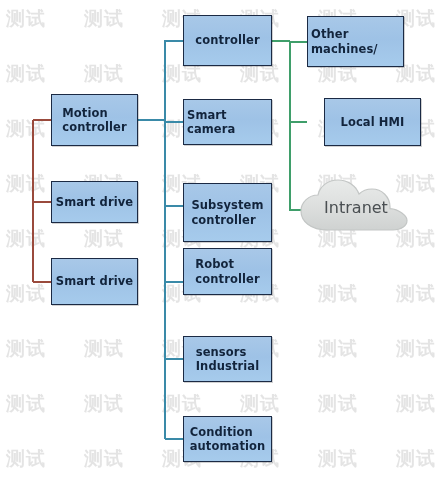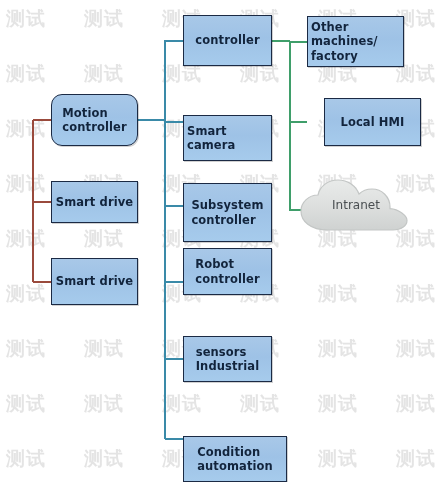--- a/index.html
+++ b/index.html
@@ -70,21 +70,21 @@
     position: absolute;
     z-index: 2;
     display: flex;
     align-items: center;
     justify-content: center;
   }
   .cloud-label {
     position: absolute;
     z-index: 3;
     font-family: "DejaVu Sans", sans-serif;
-    font-size: 12px;
+    font-size: 16px;
     font-weight: 400;
     color: #4a4f52;
     text-align: center;
     white-space: nowrap;
   }
 </style>
 </head>
 <body>
 
 <div id="canvas">
@@ -160,42 +160,42 @@
       <line x1="165" y1="282" x2="183" y2="282" stroke="#3a8aa8" stroke-width="1.6" shape-rendering="crispEdges"></line>
       <line x1="165" y1="359" x2="183" y2="359" stroke="#3a8aa8" stroke-width="1.6" shape-rendering="crispEdges"></line>
       <line x1="165" y1="439" x2="183" y2="439" stroke="#3a8aa8" stroke-width="1.6" shape-rendering="crispEdges"></line>
       <line x1="272" y1="41" x2="290" y2="41" stroke="#3f9e6a" stroke-width="1.6" shape-rendering="crispEdges"></line>
       <line x1="290" y1="42" x2="307" y2="42" stroke="#3f9e6a" stroke-width="1.6" shape-rendering="crispEdges"></line>
       <line x1="290" y1="122" x2="307" y2="122" stroke="#3f9e6a" stroke-width="1.6" shape-rendering="crispEdges"></line>
       <line x1="290" y1="210" x2="306" y2="210" stroke="#3f9e6a" stroke-width="1.6" shape-rendering="crispEdges"></line>
     </svg>
 
   <div id="nodes-layer">
-      <div class="node" style="left: 51px; top: 94px; width: 87px; height: 52px; border-radius: 11px;">
+      <div class="node" style="left: 51px; top: 94px; width: 87px; height: 52px;">
         <div>
           <span>Motion</span>
           <span>controller</span>
         </div>
       </div>
       <div class="node" style="left: 51px; top: 181px; width: 87px; height: 42px;">
         <div>
           <span>Smart drive</span>
         </div>
       </div>
       <div class="node" style="left: 51px; top: 258px; width: 87px; height: 47px;">
         <div>
           <span>Smart drive</span>
         </div>
       </div>
       <div class="node" style="left: 183px; top: 15px; width: 89px; height: 51px;">
         <div>
           <span>controller</span>
         </div>
       </div>
-      <div class="node" style="left: 183px; top: 115px; width: 89px; height: 46px;">
+      <div class="node" style="left: 183px; top: 99px; width: 89px; height: 46px;">
         <div>
           <span>Smart camera</span>
         </div>
       </div>
       <div class="node" style="left: 183px; top: 183px; width: 89px; height: 59px;">
         <div>
           <span>Subsystem</span>
           <span>controller</span>
         </div>
       </div>
@@ -204,30 +204,29 @@
           <span>Robot</span>
           <span>controller</span>
         </div>
       </div>
       <div class="node" style="left: 183px; top: 336px; width: 89px; height: 46px;">
         <div>
           <span>sensors</span>
           <span>Industrial</span>
         </div>
       </div>
-      <div class="node" style="left: 183px; top: 416px; width: 104px; height: 46px; margin-top: 20px;">
+      <div class="node" style="left: 183px; top: 416px; width: 89px; height: 46px;">
         <div>
           <span>Condition</span>
           <span>automation</span>
         </div>
       </div>
       <div class="node" style="left: 307px; top: 16px; width: 97px; height: 51px;">
         <div>
           <span>Other machines/</span>
-          <span>factory</span>
         </div>
       </div>
       <div class="node" style="left: 307px; top: 98px; width: 97px; height: 48px; margin-left: 17px;">
         <div>
           <span>Local HMI</span>
         </div>
       </div>
       <div class="cloud" style="left: 298px; top: 178px; width: 116px; height: 56px;">
         <svg width="116" height="56" viewBox="0 0 116 56">
           <defs>

